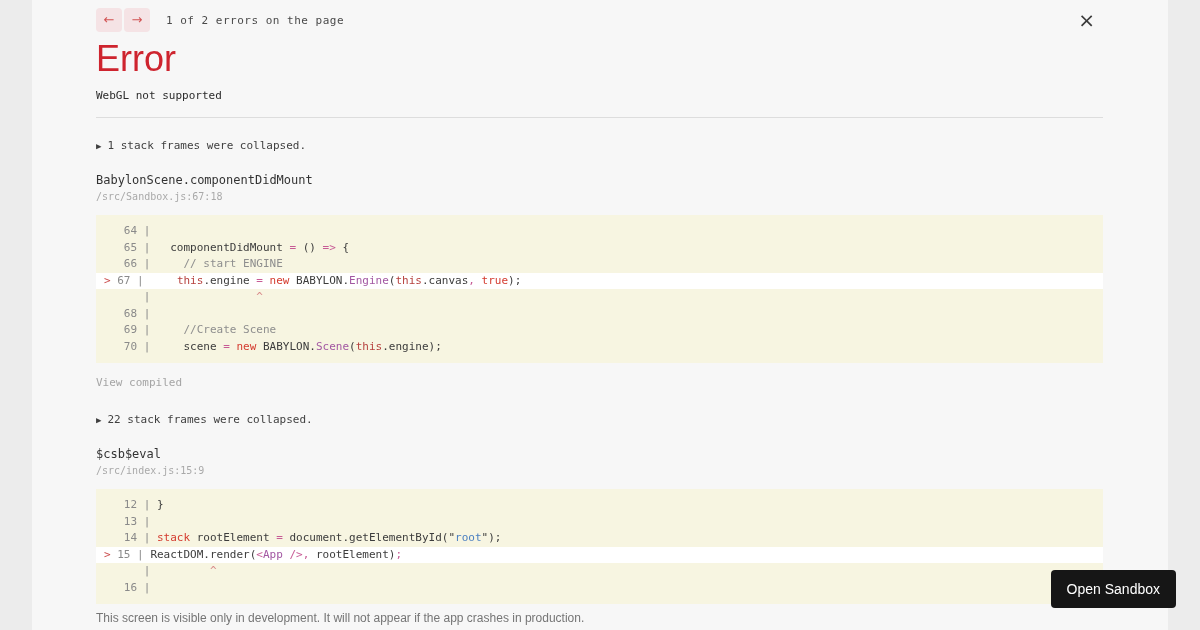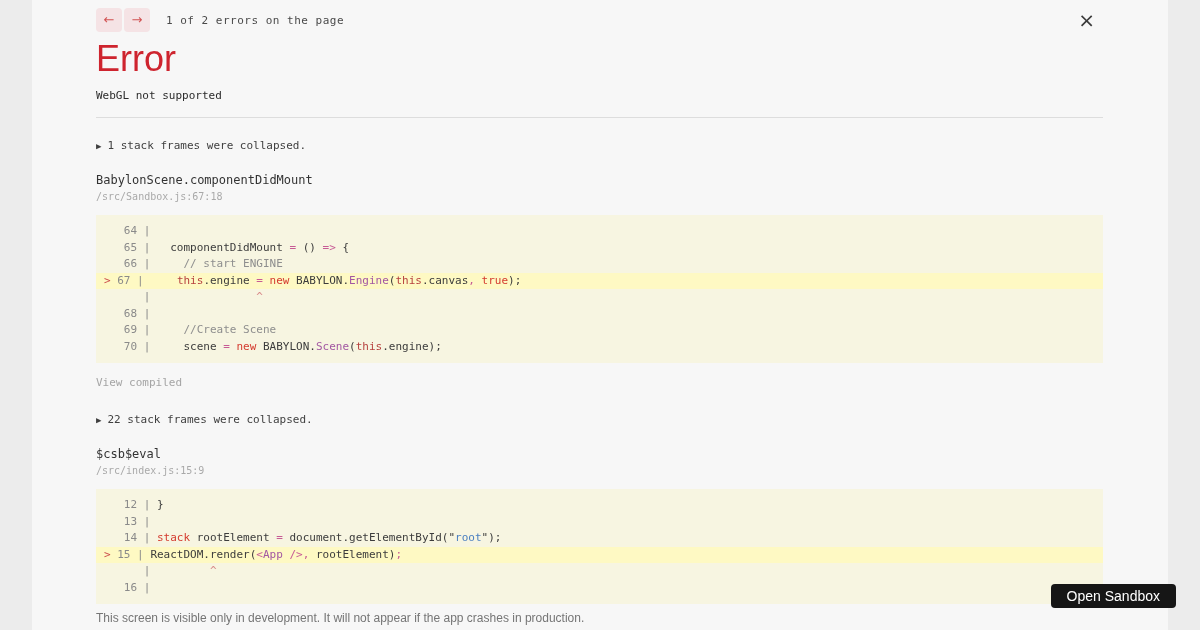--- a/index.html
+++ b/index.html
@@ -42,21 +42,21 @@
   .collapse-btn .tri{font-size:9px;color:#3f3f3f;margin-right:6px;}
 
   .frame-fn{margin-top:21px;font-size:12px;color:#333333;}
   .frame-path{margin-top:4px;font-size:10px;color:#a9a9a9;}
 
   .code-block{
     margin-top:13px;background:#f7f5e1;padding:8px 0;
     font-size:11px;line-height:16.5px;
   }
   .code-row{white-space:pre;padding-left:8px;}
-  .code-row.hl{background:#fef9c3;}
+  .code-row.hl{background:#ffffff;}
   .tok-ln{color:#8a8a8a;}
   .tok-pl{color:#3c3c3c;text-align:center;}
   .tok-kw{color:#d43b2f;}
   .tok-op{color:#c75b95;}
   .tok-cls{color:#a257a2;}
   .tok-th{color:#b6413e;}
   .tok-cm{color:#8e8e8e;}
   .tok-str{color:#4a7fc1;}
   .tok-mk{color:#cb4b4b;}
   .tok-ct{color:#d88a8a;}
@@ -65,21 +65,21 @@
     display:block;margin-top:13px;background:none;border:none;padding:0;
     font-size:11px;color:#a5a5a5;cursor:pointer;text-align:left;
   }
 
   .footer{margin-top:6px;}
   .footer-line{font-size:12px;line-height:17.5px;color:#757575;}
 
   .sandbox-btn{
     position:fixed;right:24px;bottom:22px;
     background:#161616;color:#ffffff;border:none;border-radius:4px;
-    padding:0 16px;height:24px;font-size:14px;cursor:pointer;
+    padding:0 16px;height:38px;font-size:14px;cursor:pointer;
     font-family:"Liberation Sans",sans-serif;
   }
 </style>
 </head>
 <body>
 
 <div class="overlay">
 
   <div class="nav-row">
     <button class="nav-btn"><span>←</span></button>

